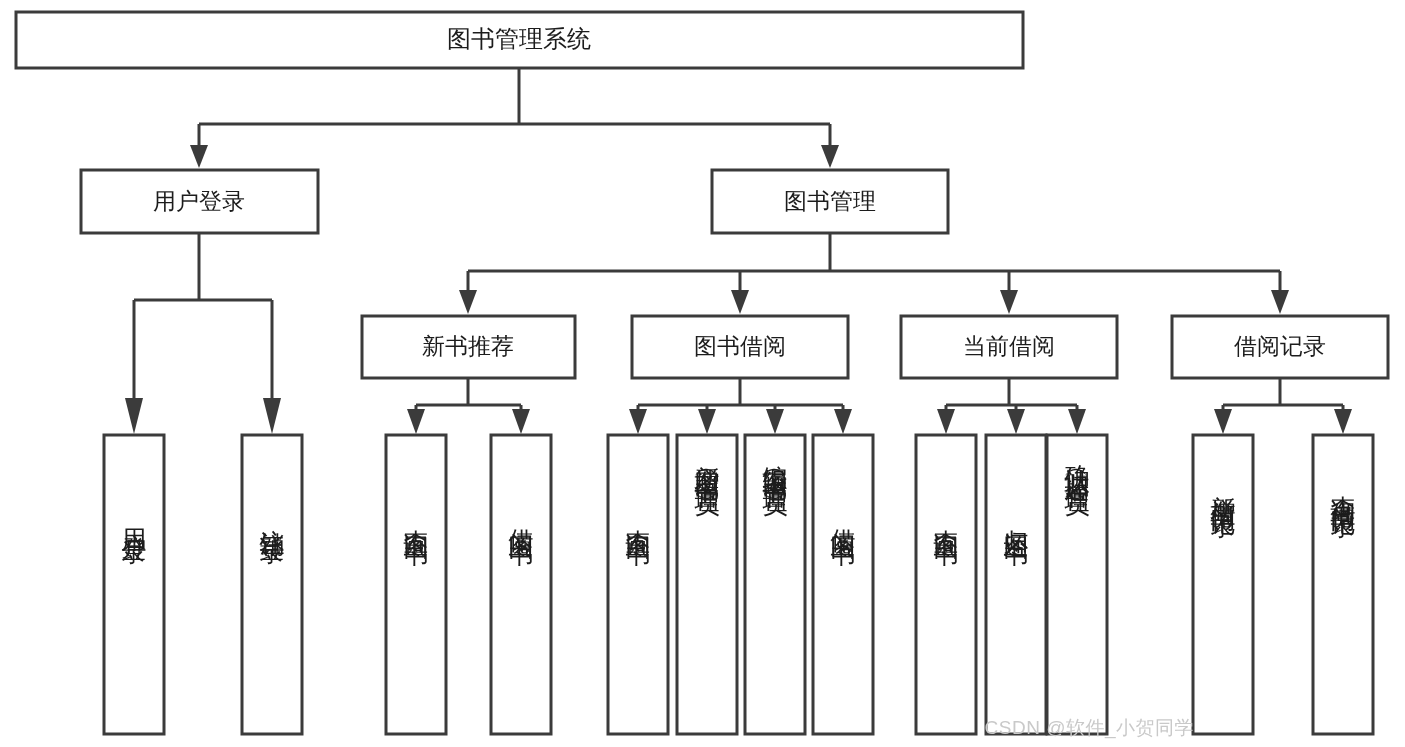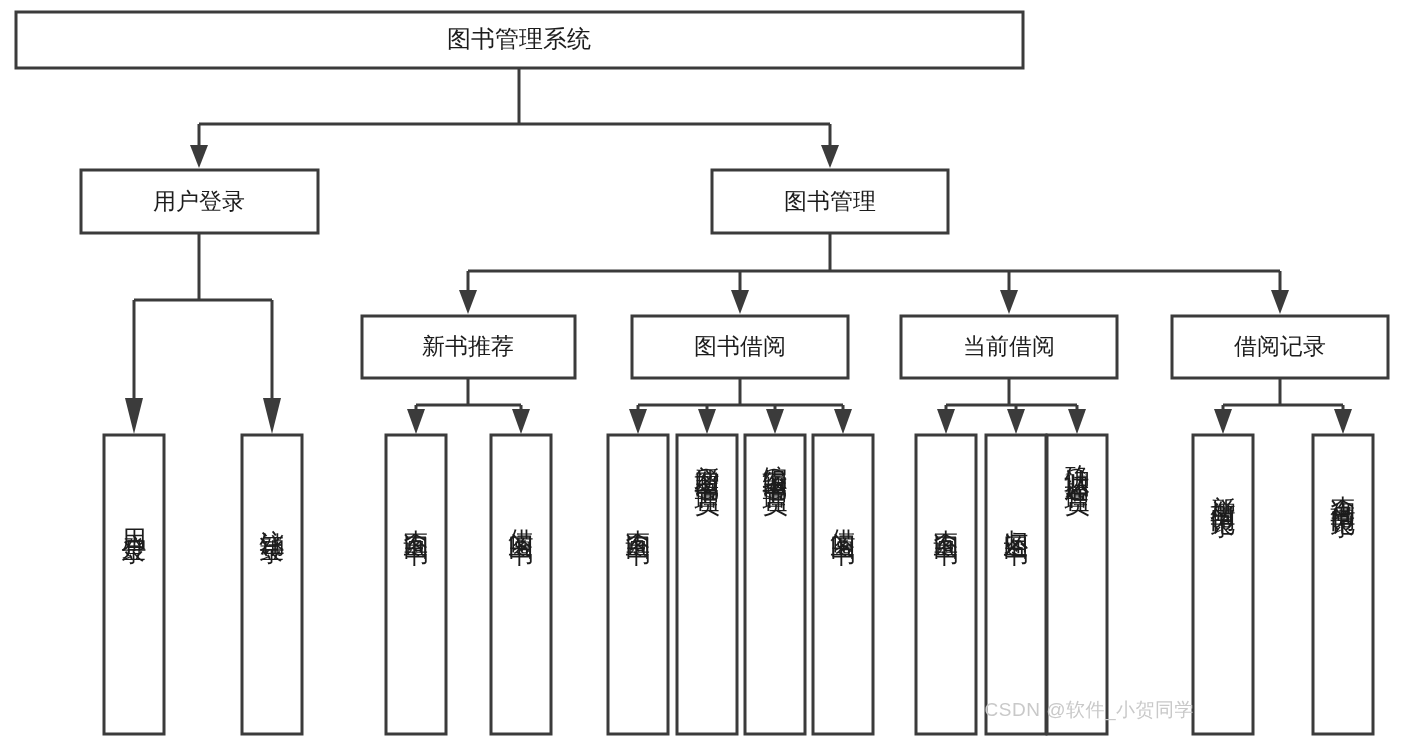--- a/index.html
+++ b/index.html
@@ -63,21 +63,21 @@
     font-family: "Liberation Sans", "DejaVu Sans", sans-serif;
     font-size: 25px;
     line-height: 1.0;
     color: #1c1c1c;
     letter-spacing: 4px;
     white-space: nowrap;
   }
   .watermark {
     position: absolute;
     right: 8px;
-    bottom: 24px;
+    bottom: 6px;
     font-family: "Liberation Sans", "DejaVu Sans", sans-serif;
     font-size: 19px;
     color: #c9c9c9;
     white-space: nowrap;
     letter-spacing: 0.5px;
   }
 </style>
 </head>
 <body>
 

